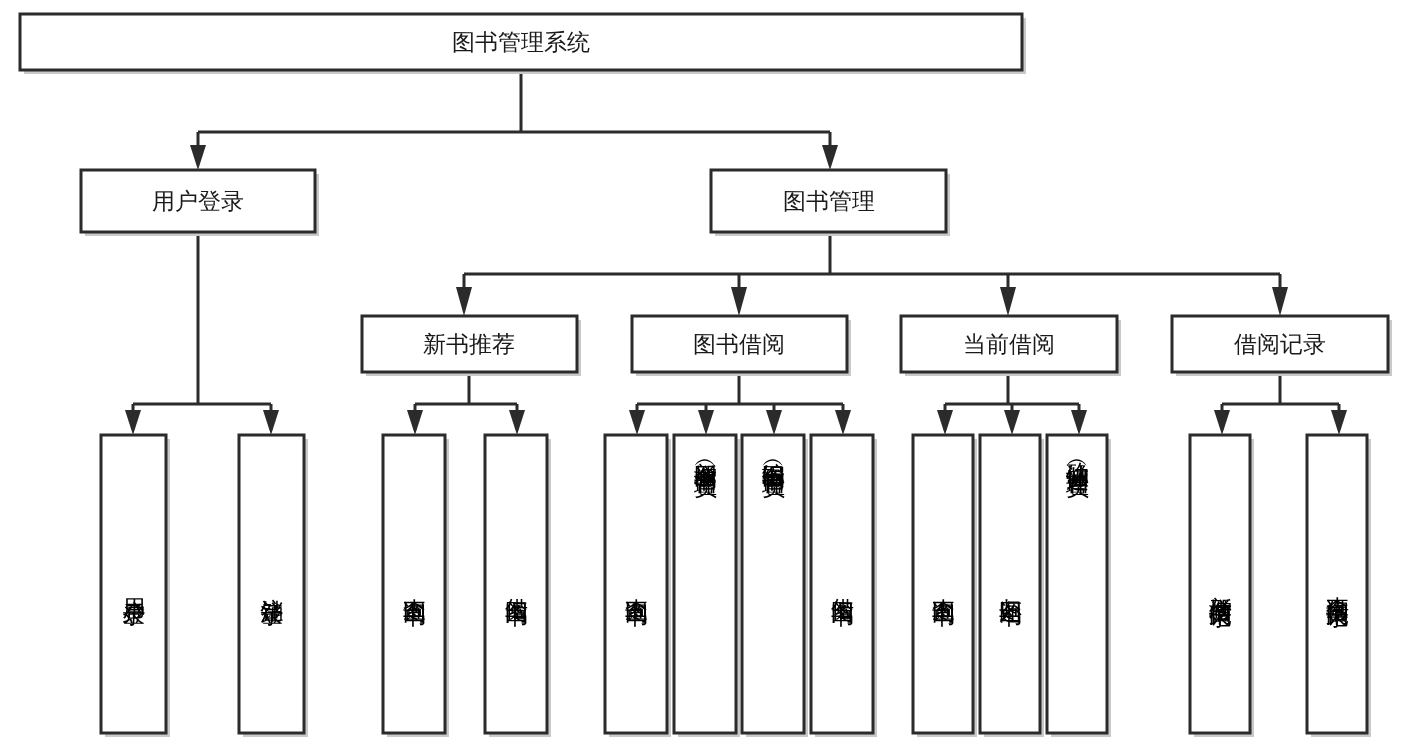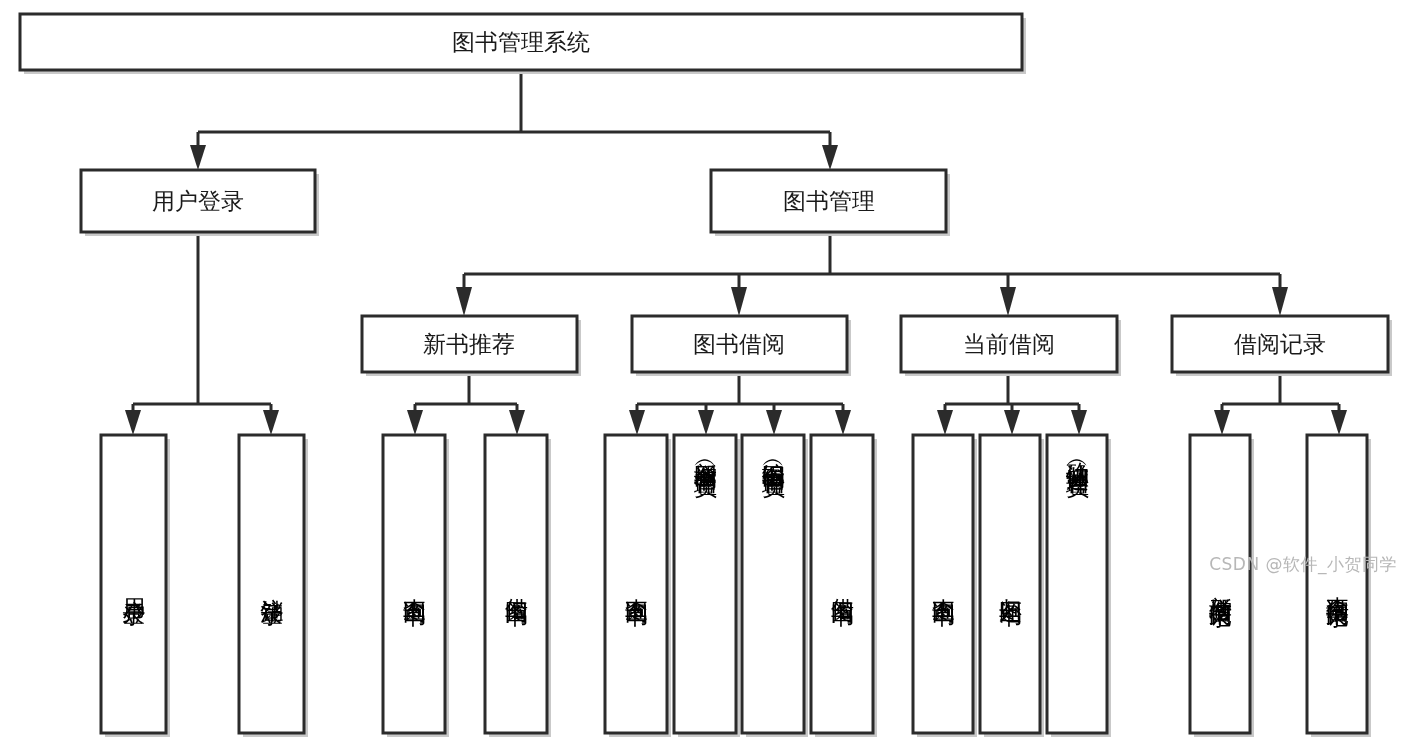--- a/index.html
+++ b/index.html
@@ -245,14 +245,13 @@
   <div class="leaf-label-wrap top" style="left:1047px; top:444px; width:60px; height:289px;">
     <span class="leaf-label">确认归还（管理员）</span>
   </div>
   <div class="leaf-label-wrap" style="left:1190px; top:435px; width:60px; height:298px;">
     <span class="leaf-label">新增借阅记录</span>
   </div>
   <div class="leaf-label-wrap" style="left:1307px; top:435px; width:60px; height:298px;">
     <span class="leaf-label">查询借阅记录</span>
   </div>
 
-  <div class="watermark">CSDN @软件_小贺同学</div>
 </div>
 
 </body></html>

